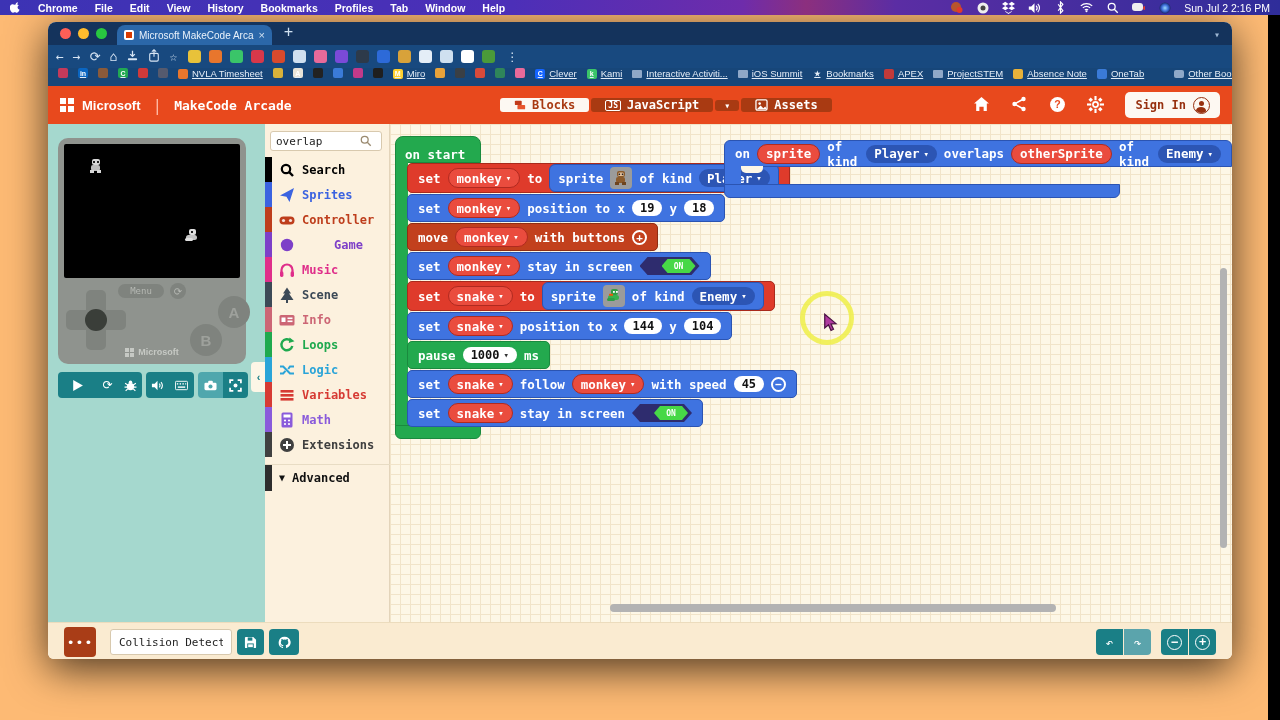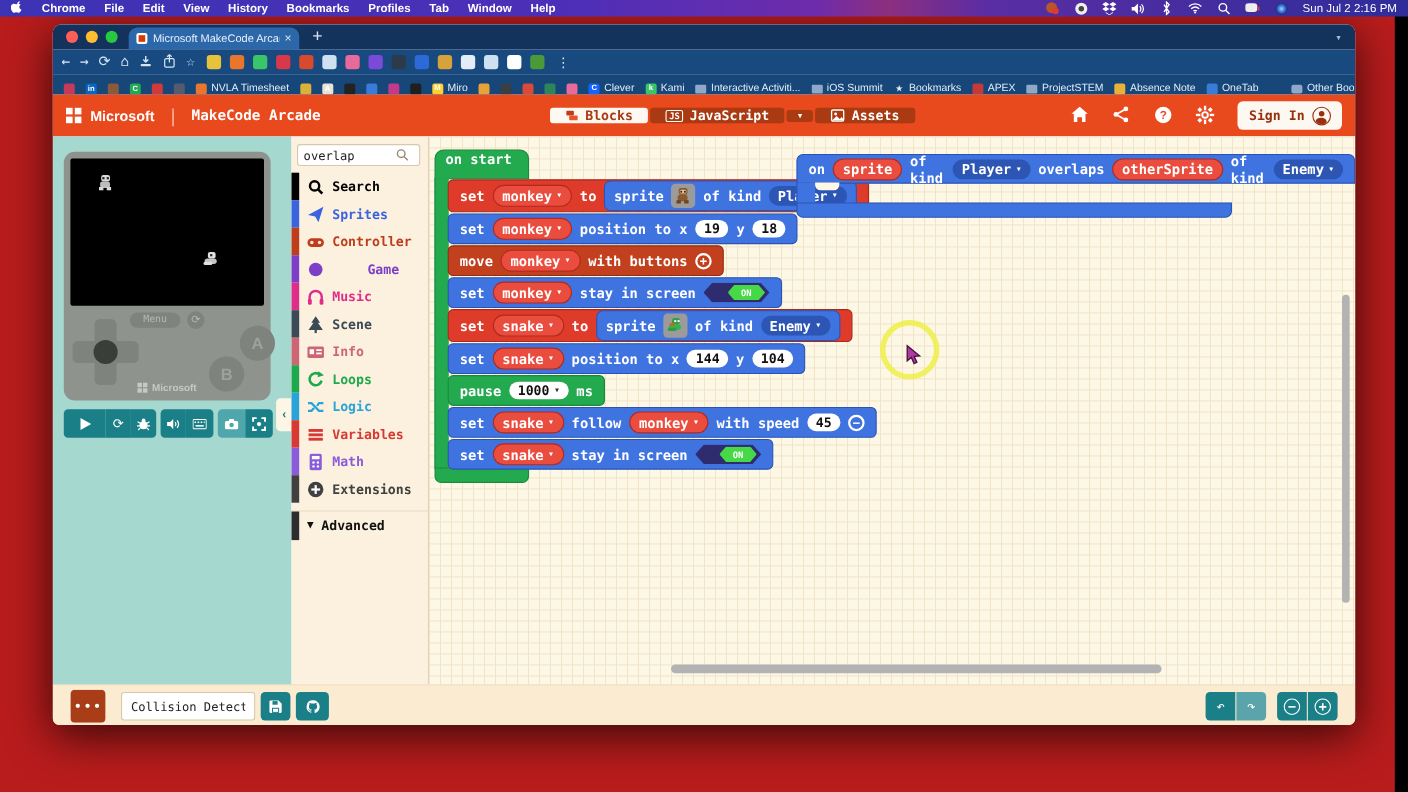--- a/index.html
+++ b/index.html
@@ -1,18 +1,18 @@
 <!DOCTYPE html>
 <html><head>
 <meta charset="utf-8">
 <style>
   * { margin:0; padding:0; box-sizing:border-box; }
   html,body { width:1280px; height:720px; background:#000; overflow:hidden;
     font-family:"DejaVu Sans Mono", monospace; }
-  #screen { position:relative; width:1268px; height:720px; background:#b91c1c; }
+  #screen { position:relative; width:1268px; height:720px; background:#fdba74; }
 
   
   #menubar { position:absolute; left:0; top:0; width:1280px; height:15px;
     background:linear-gradient(90deg,#3c33b4 0%,#4c2fb8 40%,#6e2cab 58%,#8c2f7e 63%,#5b2da4 70%,#2f2d9a 100%);
     display:flex; align-items:center; color:#fff; font:bold 10.5px "Liberation Sans",sans-serif; padding:0 10px; z-index:30;}
   .mb-item { margin-right:17px; white-space:nowrap; }
   .mb-item.app { font-weight:bold; }
   #mb-right { margin-left:auto; display:flex; align-items:center; gap:13px; }
   .st-ic { width:13px; height:13px; display:inline-flex; align-items:center; justify-content:center; }
   #mb-clock { font-weight:normal; white-space:nowrap; }
@@ -35,22 +35,22 @@
 
   #nav-toolbar { height:23px; background:#18497f; display:flex; align-items:center; padding:0 8px; gap:9px; }
   .nav-ic { color:#d7e5f4; font-size:13px; line-height:1; }
   #addressbar { flex:0 0 600px; height:17px; background:#0e3156; border:2px solid #dde9f5;
     border-radius:12px; display:flex; align-items:center; padding:0 9px; gap:6px;
     color:#eef4fb; font:10.5px "Liberation Sans",sans-serif; }
   #addr-right { display:flex; align-items:center; gap:8px; margin-left:2px;}
   .ext-ic { width:13px; height:13px; border-radius:3px; flex:none;}
   #browser-menu { color:#d7e5f4; font-size:12px; margin-left:2px;}
 
-  #bookmarksbar { height:18px; background:#174679; display:flex; align-items:flex-end; padding:0 10px; gap:10px;
-    color:#e4edf7; font:9.5px "Liberation Sans",sans-serif; overflow:hidden;}
+  #bookmarksbar { height:18px; background:#174679; display:flex; align-items:flex-start; padding:0 10px; gap:10px;
+    color:#e4edf7; font:9.5px "Liberation Sans",sans-serif; overflow:hidden;text-decoration:underline;}
   .bm { display:flex; align-items:center; gap:4px; white-space:nowrap; }
   .bm-ic { width:10px; height:10px; border-radius:2px; flex:none; display:inline-flex;align-items:center;justify-content:center;
     font:bold 7px "Liberation Sans",sans-serif; color:#fff;}
   .bm-spacer { flex:1; }
   .bm-sep { width:1px; height:12px; background:#4a6f99; }
 
   
   #mc-header { height:38px; background:#e8491d; display:flex; align-items:center; padding:0 12px; position:relative;}
   #brand { display:flex; align-items:center; gap:8px; color:#fff; }
   .ms-grid { width:14px; height:14px; display:grid; grid-template-columns:6px 6px; grid-template-rows:6px 6px; gap:2px;}
@@ -119,21 +119,21 @@
   .chev-down { font-size:10px; color:#111; }
 
   
   #workspace { position:relative; flex:1; background-color:#fdf7e6;
     background-image:linear-gradient(#f1e4c9 1px, transparent 1px),
                      linear-gradient(90deg,#f1e4c9 1px, transparent 1px);
     background-size:10px 10px; overflow:hidden; }
 
   .blk-font { font:bold 12.5px "DejaVu Sans Mono",monospace; color:#fff; }
   #on-start-hat { position:absolute; left:5px; top:12px; width:86px; height:27px; background:#23a94e;
-    border:1px solid #1a8a3e; border-radius:8px 8px 0 0; display:flex; align-items:flex-start; padding:0 9px; }
+    border:1px solid #1a8a3e; border-radius:8px 8px 0 0; display:flex; align-items:flex-end; padding:0 9px; }
   #on-start-spine { position:absolute; left:5px; top:38px; width:13px; height:264px; background:#23a94e;
     border-left:1px solid #1a8a3e; }
   #on-start-foot { position:absolute; left:5px; top:301px; width:86px; height:14px; background:#23a94e;
     border:1px solid #1a8a3e; border-radius:0 0 6px 6px; }
   #stack-rows { position:absolute; left:17px; top:39px; display:flex; flex-direction:column; align-items:flex-start; gap:1px;}
   .mc-row { display:inline-flex; align-items:center; min-height:28px; border-radius:5px; padding:0 10px; gap:7px;
     border:1px solid rgba(0,0,0,.28); }
   .mc-row.red  { background:#df3b2b; border-color:#a92a1c; }
   .mc-row.blue { background:#3f73e0; border-color:#2b54b2; }
   .mc-row.rust { background:#c2401d; border-color:#8f2e13; }

